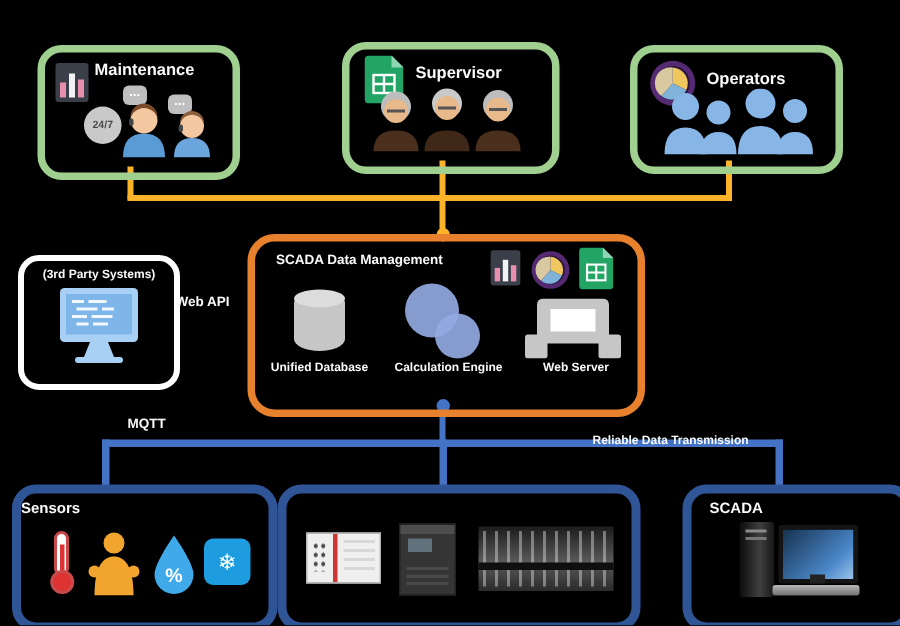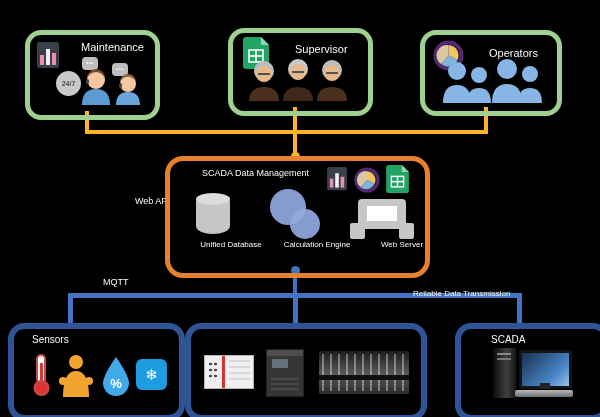--- a/index.html
+++ b/index.html
@@ -11,21 +11,21 @@
   .obox{position:absolute;border:5px solid #e8812d;border-radius:18px;}
   .wbox{position:absolute;border:4px solid #ffffff;border-radius:14px;}
   .bbox{position:absolute;border:6px solid #2f5597;border-radius:16px;}
   
   .yline{position:absolute;background:#fcb329;}
   .bline{position:absolute;background:#4472c4;}
   .dot{position:absolute;width:9px;height:9px;border-radius:50%;}
   .dot.y{background:#fcb329;}
   .dot.b{background:#4472c4;}
   
-  .lbl{position:absolute;font-weight:normal;color:#fafafa;white-space:nowrap;margin-left:18px;}
+  .lbl{position:absolute;font-weight:bold;color:#fafafa;white-space:nowrap;}
   .lbl.wrap{white-space:normal;text-align:center;line-height:1.15;}
   .t11{font-size:11px;} .t10{font-size:10px;} .t9{font-size:9px;} .t8{font-size:8px;}
   
   .badge{position:absolute;width:25px;height:25px;border-radius:50%;background:#c9c9c9;
          color:#4a4a4a;font-size:7px;font-weight:bold;display:flex;align-items:center;justify-content:center;}
   .bubble{position:absolute;background:#bfbfbf;border-radius:4px;color:#fff;font-weight:bold;
           font-size:9px;line-height:5px;padding:2px 4px 6px;}
   .cyl{position:absolute;width:34px;height:40px;background:#c6c6c6;border-radius:17px/8px;}
   .cyl:before{content:"";position:absolute;left:0;top:-1px;width:34px;height:12px;
               background:#dcdcdc;border-radius:50%;}
@@ -162,20 +162,41 @@
             <path d="M30,44 Q30,29 42,29 Q54,29 54,44 Z"></path>
           <circle cx="70" cy="10" r="10"></circle>
             <path d="M55,44 Q55,25 70,25 Q85,25 85,44 Z"></path>
           <circle cx="93" cy="15" r="8"></circle>
             <path d="M81,44 Q81,29 93,29 Q105,29 105,44 Z"></path>
         </g>
       </svg>
     </div>
   </div>
 
+  <div class="wbox" style="left:12px;top:170px;width:100px;height:82px">
+    <div class="lbl t8 wrap" style="left:0;top:4px;width:100px">(3rd Party Systems)</div>
+    <div class="abs" style="left:24px;top:18px">
+      <svg width="52" height="52" viewBox="0 0 52 52">
+        <rect x="0" y="0" width="52" height="36" rx="3" fill="#a8d0f5"></rect>
+        <rect x="4" y="4" width="44" height="27" fill="#7fb6ea"></rect>
+        <g fill="#ffffff" opacity="0.9">
+          <rect x="8" y="8" width="8" height="2"></rect>
+            <rect x="19" y="8" width="12" height="2"></rect>
+          <rect x="11" y="13" width="14" height="2"></rect>
+            <rect x="28" y="13" width="8" height="2"></rect>
+          <rect x="8" y="18" width="10" height="2"></rect>
+            <rect x="21" y="18" width="14" height="2"></rect>
+          <rect x="11" y="23" width="8" height="2"></rect>
+            <rect x="22" y="23" width="10" height="2"></rect>
+        </g>
+        <path d="M20,36 h12 l4,10 h-20 Z" fill="#a8d0f5"></path>
+        <rect x="10" y="46" width="32" height="4" rx="2" fill="#a8d0f5"></rect>
+      </svg>
+    </div>
+  </div>
   <div class="lbl t9" style="left:117px;top:196px">Web API</div>
 
   <div class="obox" style="left:165px;top:156px;width:255px;height:112px">
     <div class="lbl t9" style="left:14px;top:7px">SCADA Data Management</div>
 
     <div class="abs" style="left:156px;top:5px">
       <svg width="22" height="27" viewBox="0 0 24 30">
         <rect x="1" y="1" width="22" height="26" rx="2" fill="#3a3f4a"></rect>
         <rect x="4" y="14" width="4" height="10" fill="#e88fae"></rect>
         <rect x="10" y="8" width="4" height="16" fill="#f2f2f2"></rect>

